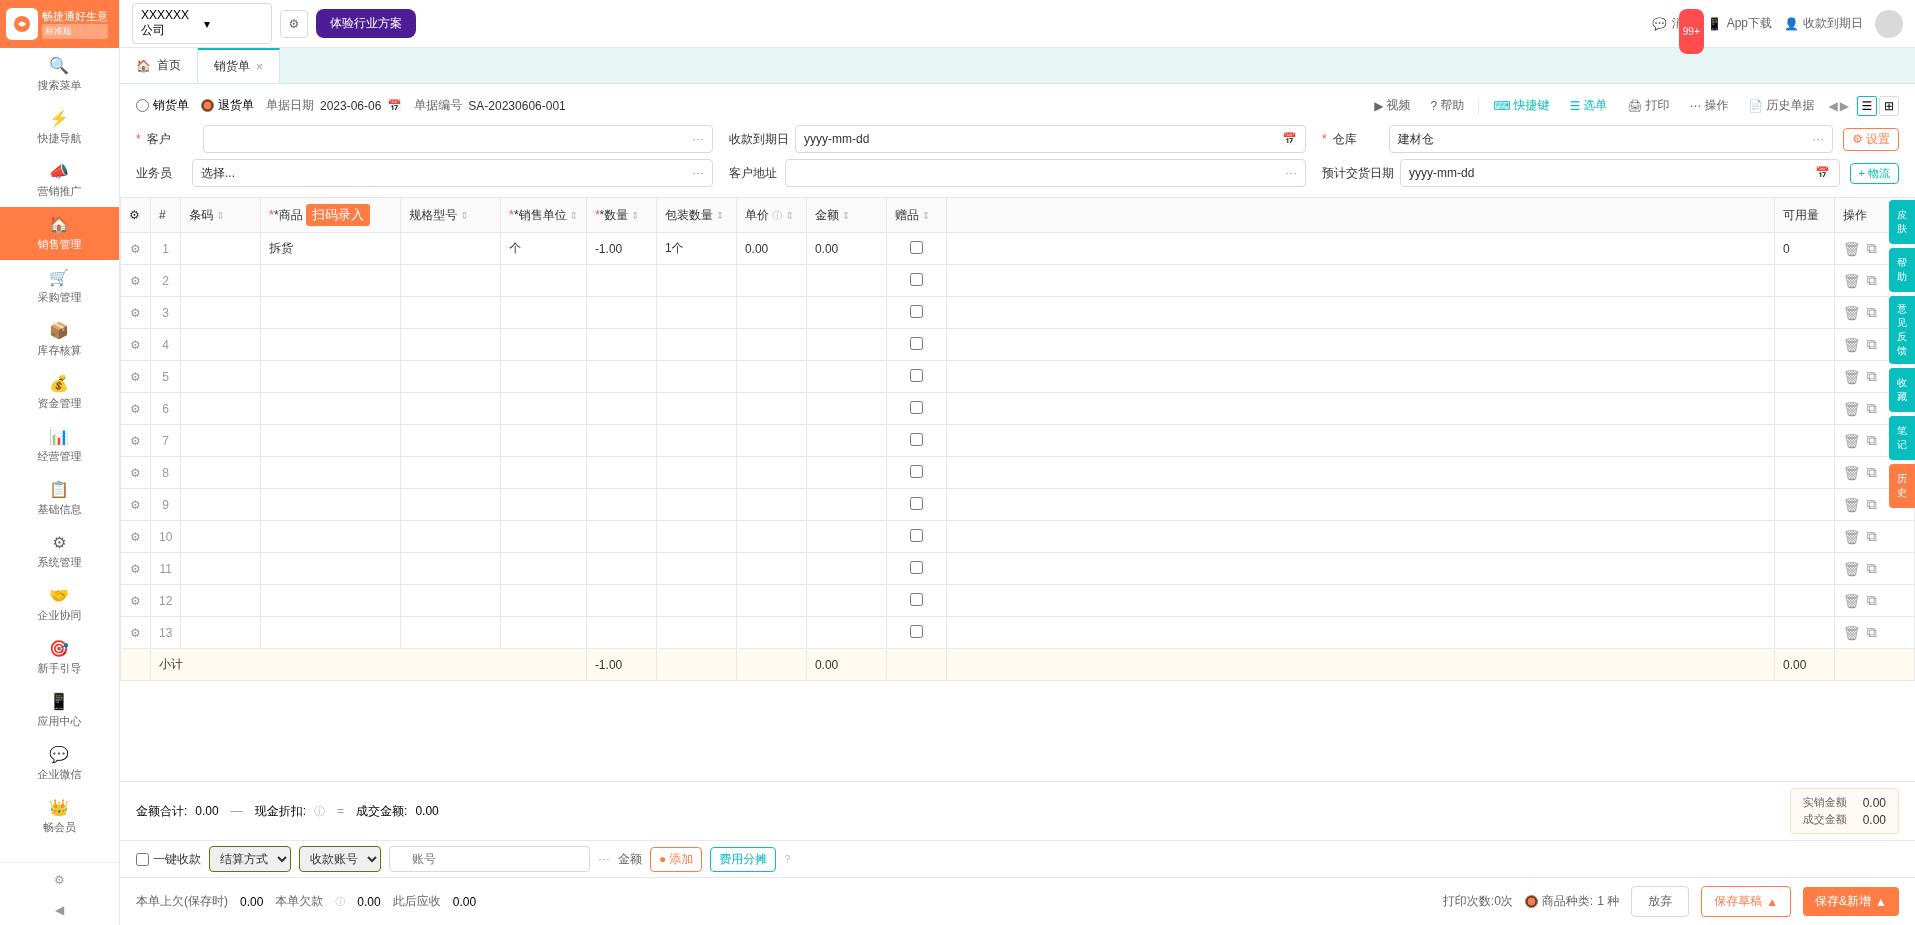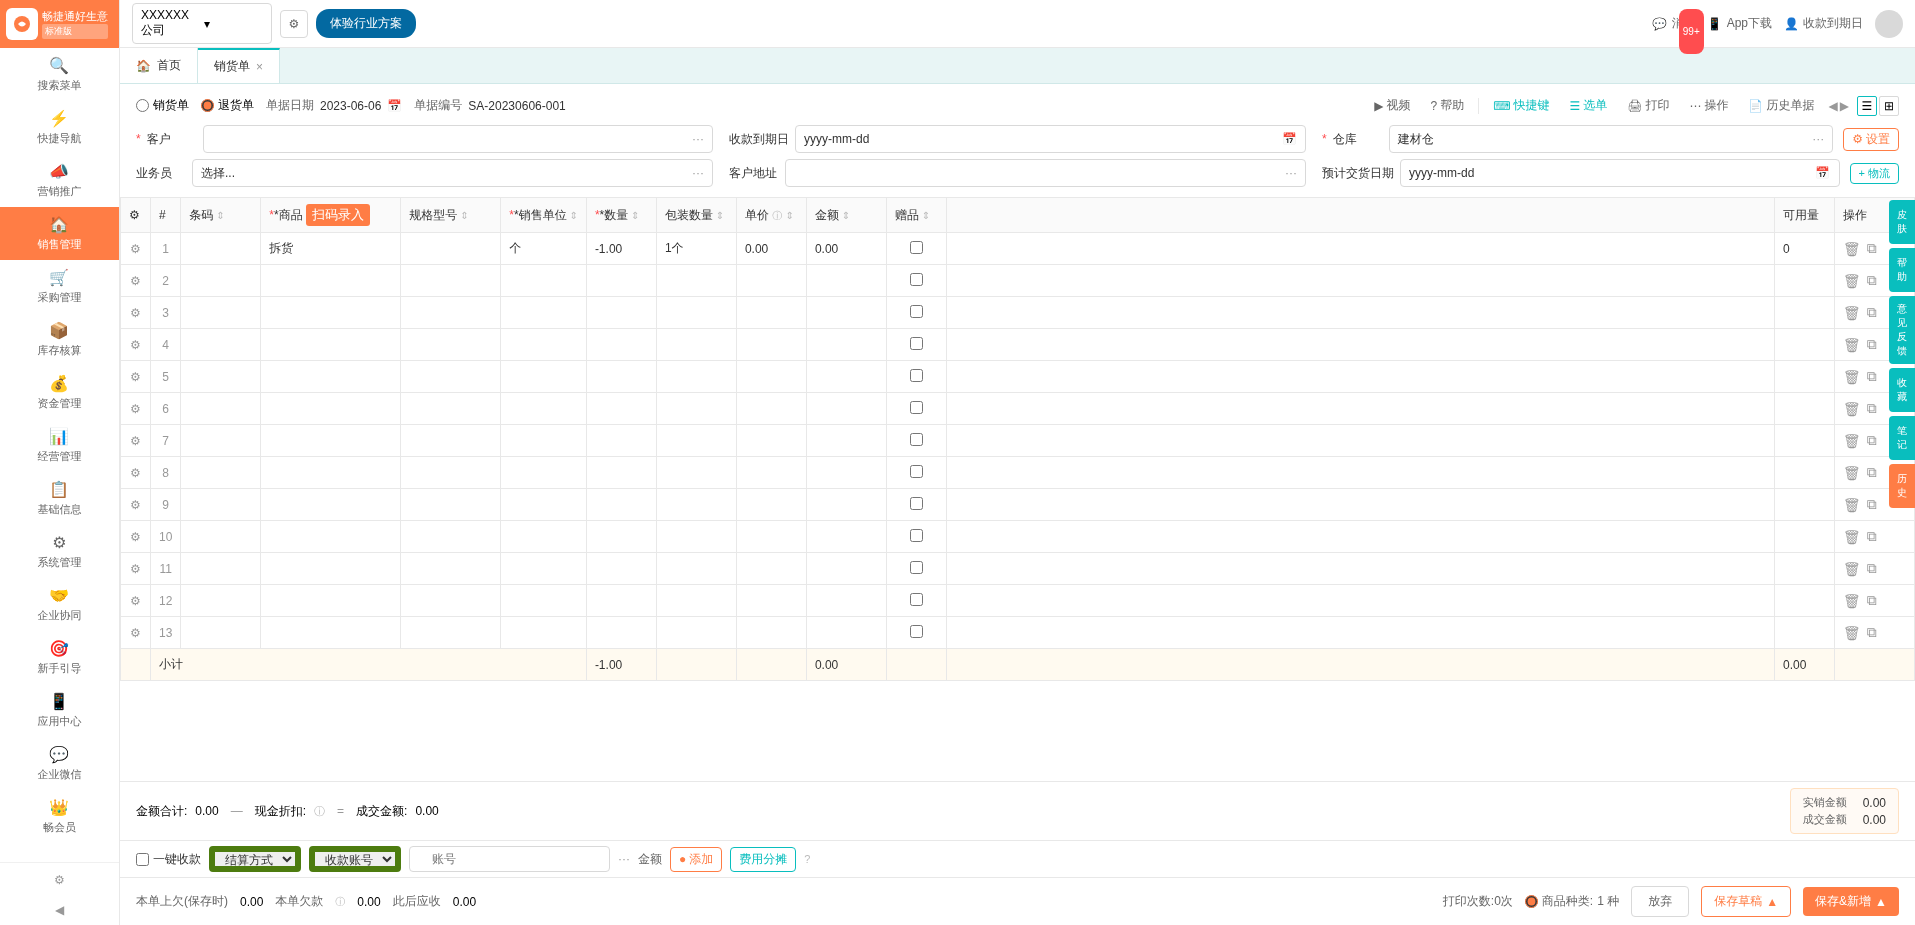--- a/index.html
+++ b/index.html
@@ -21,21 +21,21 @@
     .sidebar-bottom-item { display: flex; align-items: center; justify-content: center; padding: 8px; color: #999; cursor: pointer; gap: 4px; }
 
     
     .main { flex: 1; display: flex; flex-direction: column; overflow: hidden; }
 
     
     .topbar { height: 48px; background: #fff; border-bottom: 1px solid #e8e8e8; display: flex; align-items: center; padding: 0 12px; gap: 8px; }
     .company-select { display: flex; align-items: center; gap: 4px; border: 1px solid #d9d9d9; border-radius: 4px; padding: 4px 8px; cursor: pointer; min-width: 140px; }
     .company-select span { flex: 1; }
     .topbar-gear { width: 28px; height: 28px; border: 1px solid #d9d9d9; border-radius: 4px; display: flex; align-items: center; justify-content: center; cursor: pointer; color: #666; }
-    .topbar-btn { background: #0369a1; color: #fff; border: none; border-radius: 13px; padding: 6px 14px; cursor: pointer; font-size: 12px; }
+    .topbar-btn { background: #4c1d95; color: #fff; border: none; border-radius: 8px; padding: 6px 14px; cursor: pointer; font-size: 12px; }
     .topbar-right { margin-left: auto; display: flex; align-items: center; gap: 12px; }
     .topbar-right-item { display: flex; align-items: center; gap: 4px; cursor: pointer; color: #666; position: relative; }
     .badge { background: #ff4d4f; color: #fff; border-radius: 8px; font-size: 10px; padding: 17px 4px; position: absolute; top: -6px; right: -8px; }
     .avatar { width: 28px; height: 28px; border-radius: 50%; background: #d9d9d9; }
 
     
     .tabbar { height: 36px; background: #e8f5f5; display: flex; align-items: stretch; border-bottom: 1px solid #d0e8e8; }
     .tab { display: flex; align-items: center; padding: 0 16px; cursor: pointer; gap: 6px; color: #666; border-right: 1px solid #d0e8e8; }
     .tab.home { background: #fff; color: #333; font-weight: 500; }
     .tab.active { background: #fff; color: #333; border-top: 2px solid #09bebe; }
@@ -68,21 +68,21 @@
     .op-icon { color: #999; cursor: pointer; font-size: 14px; }
 
     
     .bottom-bar { background: #fff; border-top: 1px solid #e8e8e8; padding: 6px 16px; display: flex; align-items: center; gap: 8px; flex-wrap: wrap; }
     .dash { color: #999; margin: 0 4px; }
     .equals { color: #999; margin: 0 4px; }
 
     
     .payment-row { background: #fff; border-top: 1px solid #e8e8e8; padding: 5px 16px; display: flex; align-items: center; gap: 8px; }
     .checkbox-label { display: flex; align-items: center; gap: 4px; cursor: pointer; color: #333; }
-    .select-input { height: 26px; border: 6px solid #4d7c0f; border-radius: 4px; padding: 0 6px; color: #333; min-width: 80px; }
+    .select-input { height: 26px; border: 1px solid #4d7c0f; border-radius: 4px; padding: 0 6px; color: #333; min-width: 80px; }
     .text-input-sm { height: 26px; border: 1px solid #d9d9d9; border-radius: 4px; padding: 0 22px; color: #333; min-width: 60px; }
     .add-btn { display: flex; align-items: center; gap: 3px; color: #ff7d45; cursor: pointer; border: 1px solid #ff7d45; border-radius: 4px; padding: 3px 8px; }
     .expense-btn { background: #fff; color: #09bebe; border: 1px solid #09bebe; border-radius: 4px; padding: 3px 8px; cursor: pointer; }
 
     
     .footer-bar { background: #fff; border-top: 1px solid #e8e8e8; padding: 8px 16px; display: flex; align-items: center; }
     .footer-info { display: flex; align-items: center; gap: 12px; }
     .footer-right { margin-left: auto; display: flex; align-items: center; gap: 12px; }
     .abandon-btn { background: #fff; color: #666; border: 1px solid #d9d9d9; border-radius: 4px; padding: 6px 16px; cursor: pointer; }
     .save-draft-btn { background: #fff; color: #ff7d45; border: 1px solid #ff7d45; border-radius: 4px; padding: 6px 12px; cursor: pointer; display: flex; align-items: center; gap: 4px; }

